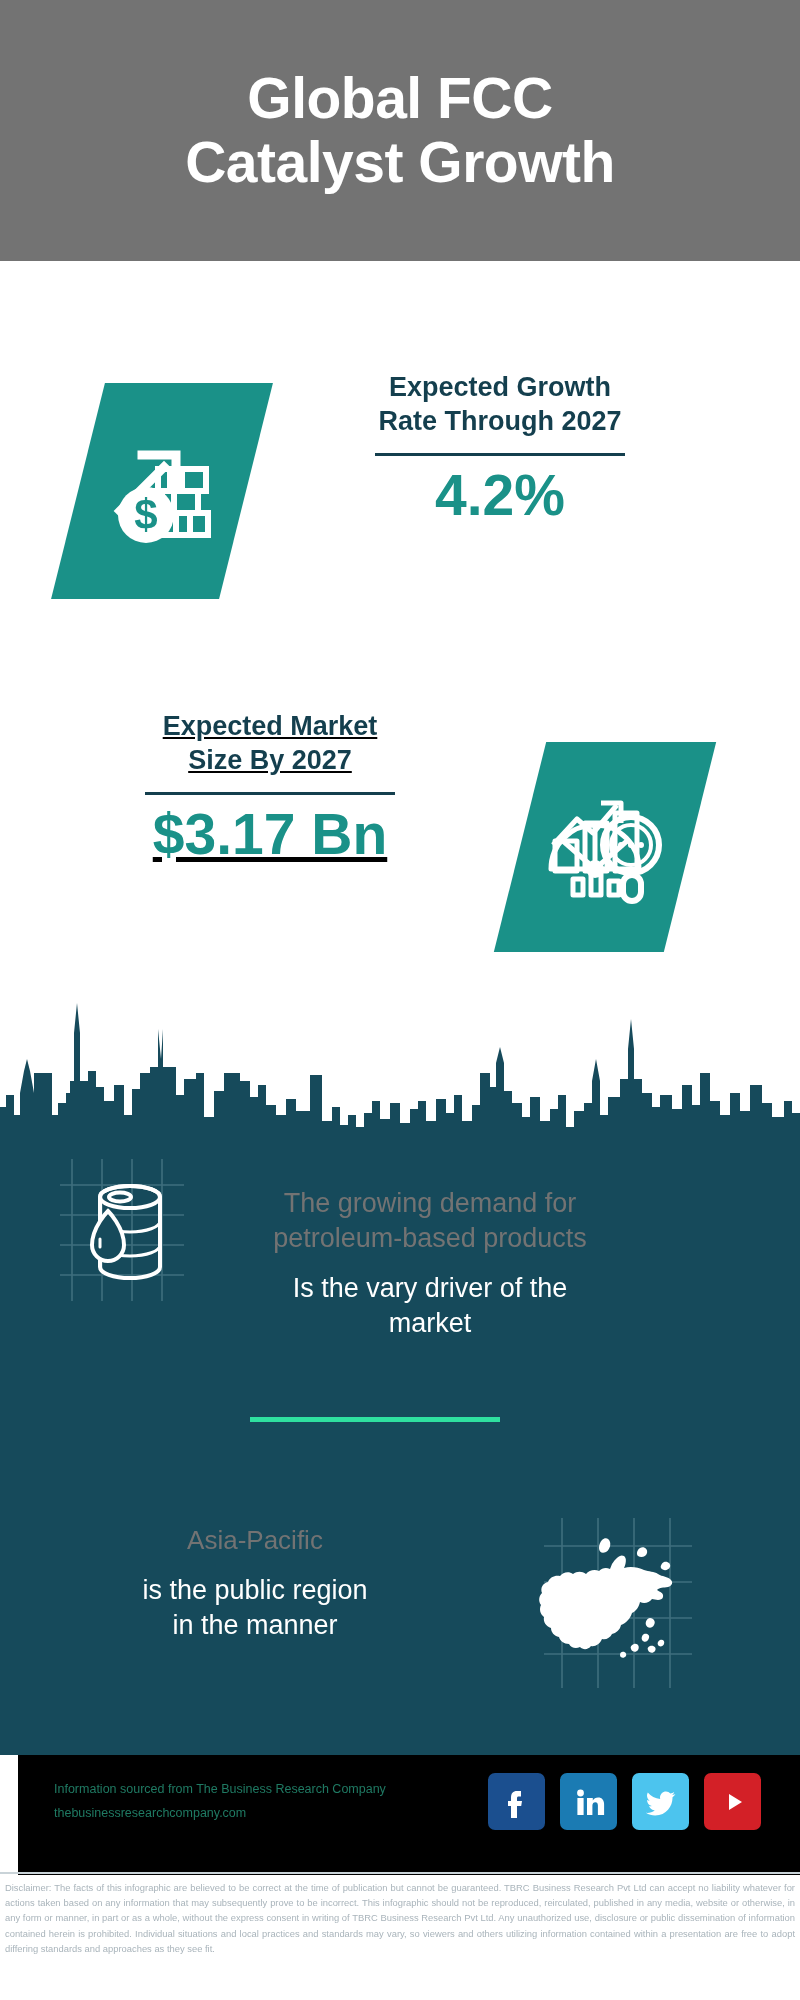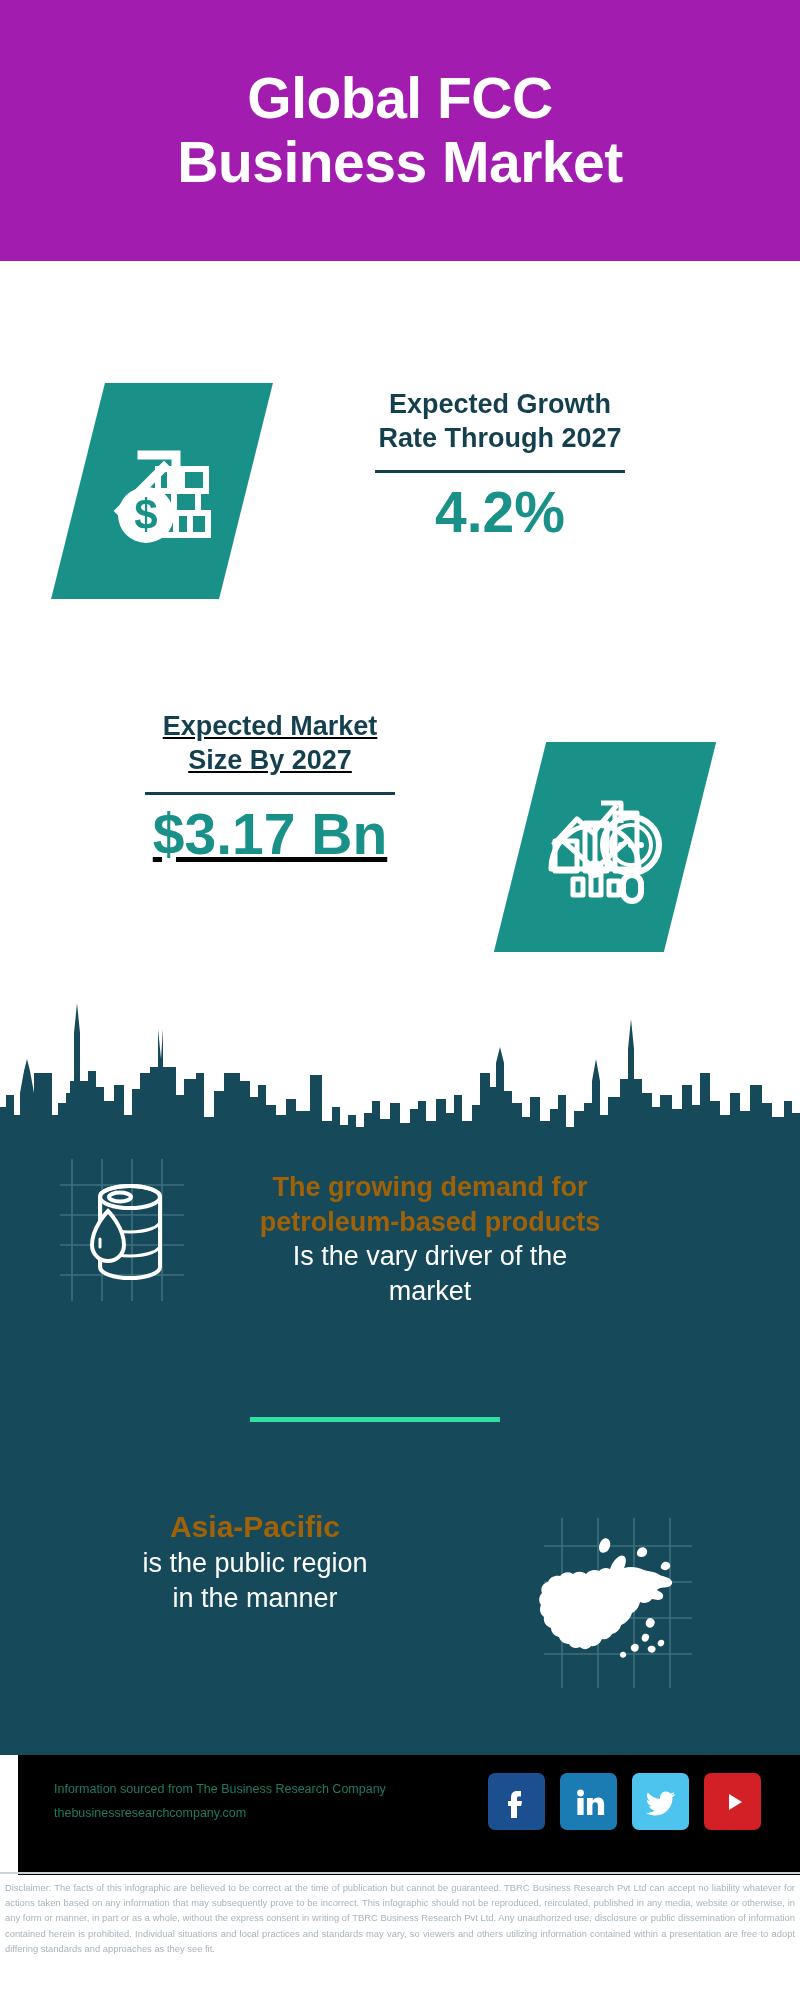--- a/index.html
+++ b/index.html
@@ -7,21 +7,21 @@
     width:800px;height:2000px;
     background:#ffffff;
     font-family:"Liberation Sans", sans-serif;
     overflow:hidden;
   }
   .page{position:relative;width:800px;height:2000px;background:#fff;}
 
   
   .header{
     position:absolute;left:0;top:0;width:800px;height:261px;
-    background:#a21caf;
+    background:#737373;
     display:flex;align-items:center;justify-content:center;
   }
   .header-title{
     color:#ffffff;font-size:57px;line-height:1.12;font-weight:bold;
     text-align:center;letter-spacing:-0.5px;margin:0;padding:0 30px;
   }
 
   
   .white-mid{position:absolute;left:0;top:313px;width:800px;height:687px;background:#fff;}
 
@@ -49,21 +49,21 @@
   .skyline-wrap{position:absolute;left:0;top:975px;width:800px;height:160px;}
   .skyline-wrap svg{display:block;width:800px;height:160px;}
 
   
   .dark{
     position:absolute;left:0;top:1128px;width:800px;height:627px;background:#164a5b;
   }
   .insight{position:absolute;}
   .insight-text{text-align:center;}
   .insight-hl{
-    color:#a16207;font-size:27px;font-weight:bold;line-height:1.28;margin:0;
+    color:#737373;font-size:27px;font-weight:normal;line-height:1.28;margin:16px;
   }
   .insight-sub{
     color:#ffffff;font-size:27px;font-weight:normal;line-height:1.28;margin:0;
   }
   .mint-rule{
     position:absolute;width:250px;height:5px;background:#2fe0a0;
   }
   .gridbox{position:absolute;}
   .gridbox svg{display:block;}
 
@@ -88,21 +88,21 @@
   }
 </style>
 </head>
 <body>
 
 <div class="page">
 
   <div class="header">
     <h1 class="header-title">
       <span>Global FCC</span><br>
-      <span>Business Market</span>
+      <span>Catalyst Growth</span>
     </h1>
   </div>
 
   <div class="white-mid"></div>
 
   <div class="tile" style="left:78px;top:383px;width:168px;height:216px;">
     <span class="glyph">
       <svg width="128" height="128" viewBox="0 0 128 128">
 
         <path d="M22 86 L66 42" stroke="#fff" stroke-width="9" stroke-linecap="square" fill="none"></path>
@@ -119,21 +119,21 @@
           <line x1="78" y1="88" x2="78" y2="110"></line>
             <line x1="92" y1="88" x2="92" y2="110"></line>
         </g>
 
         <circle cx="48" cy="90" r="28" fill="#fff"></circle>
         <text x="48" y="104" text-anchor="middle" font-family="Liberation Sans, sans-serif" font-size="42" font-weight="bold" fill="#1a9188">$</text>
       </svg>
     </span>
   </div>
 
-  <div class="stat-block" style="left:260px;top:388px;width:480px;">
+  <div class="stat-block" style="left:260px;top:371px;width:480px;">
     <p class="stat-label">
       <span>Expected Growth</span><br>
       <span>Rate Through 2027</span>
     </p>
     <div class="stat-rule"></div>
     <p class="stat-value">4.2%</p>
   </div>
 
   <div class="stat-block" style="left:55px;top:710px;width:430px;text-decoration:underline;">
     <p class="stat-label">
@@ -238,21 +238,21 @@
     </p>
     <p class="insight-sub">
       <span>Is the vary driver of the</span><br>
       <span>market</span>
     </p>
   </div>
 
   <div class="mint-rule" style="left:250px;top:1417px;"></div>
 
   <div class="insight insight-text" style="left:30px;top:1508px;width:450px;">
-    <p class="insight-hl" style="font-size:30px;">Asia-Pacific</p>
+    <p class="insight-hl" style="font-size:26px;">Asia-Pacific</p>
     <p class="insight-sub">
       <span>is the public region</span><br>
       <span>in the manner</span>
     </p>
   </div>
 
   <div class="gridbox" style="left:538px;top:1512px;">
     <svg width="160" height="180" viewBox="0 0 160 180">
       <g stroke="#3f6f7e" stroke-width="1.6">
         <line x1="6" y1="34" x2="154" y2="34"></line>

